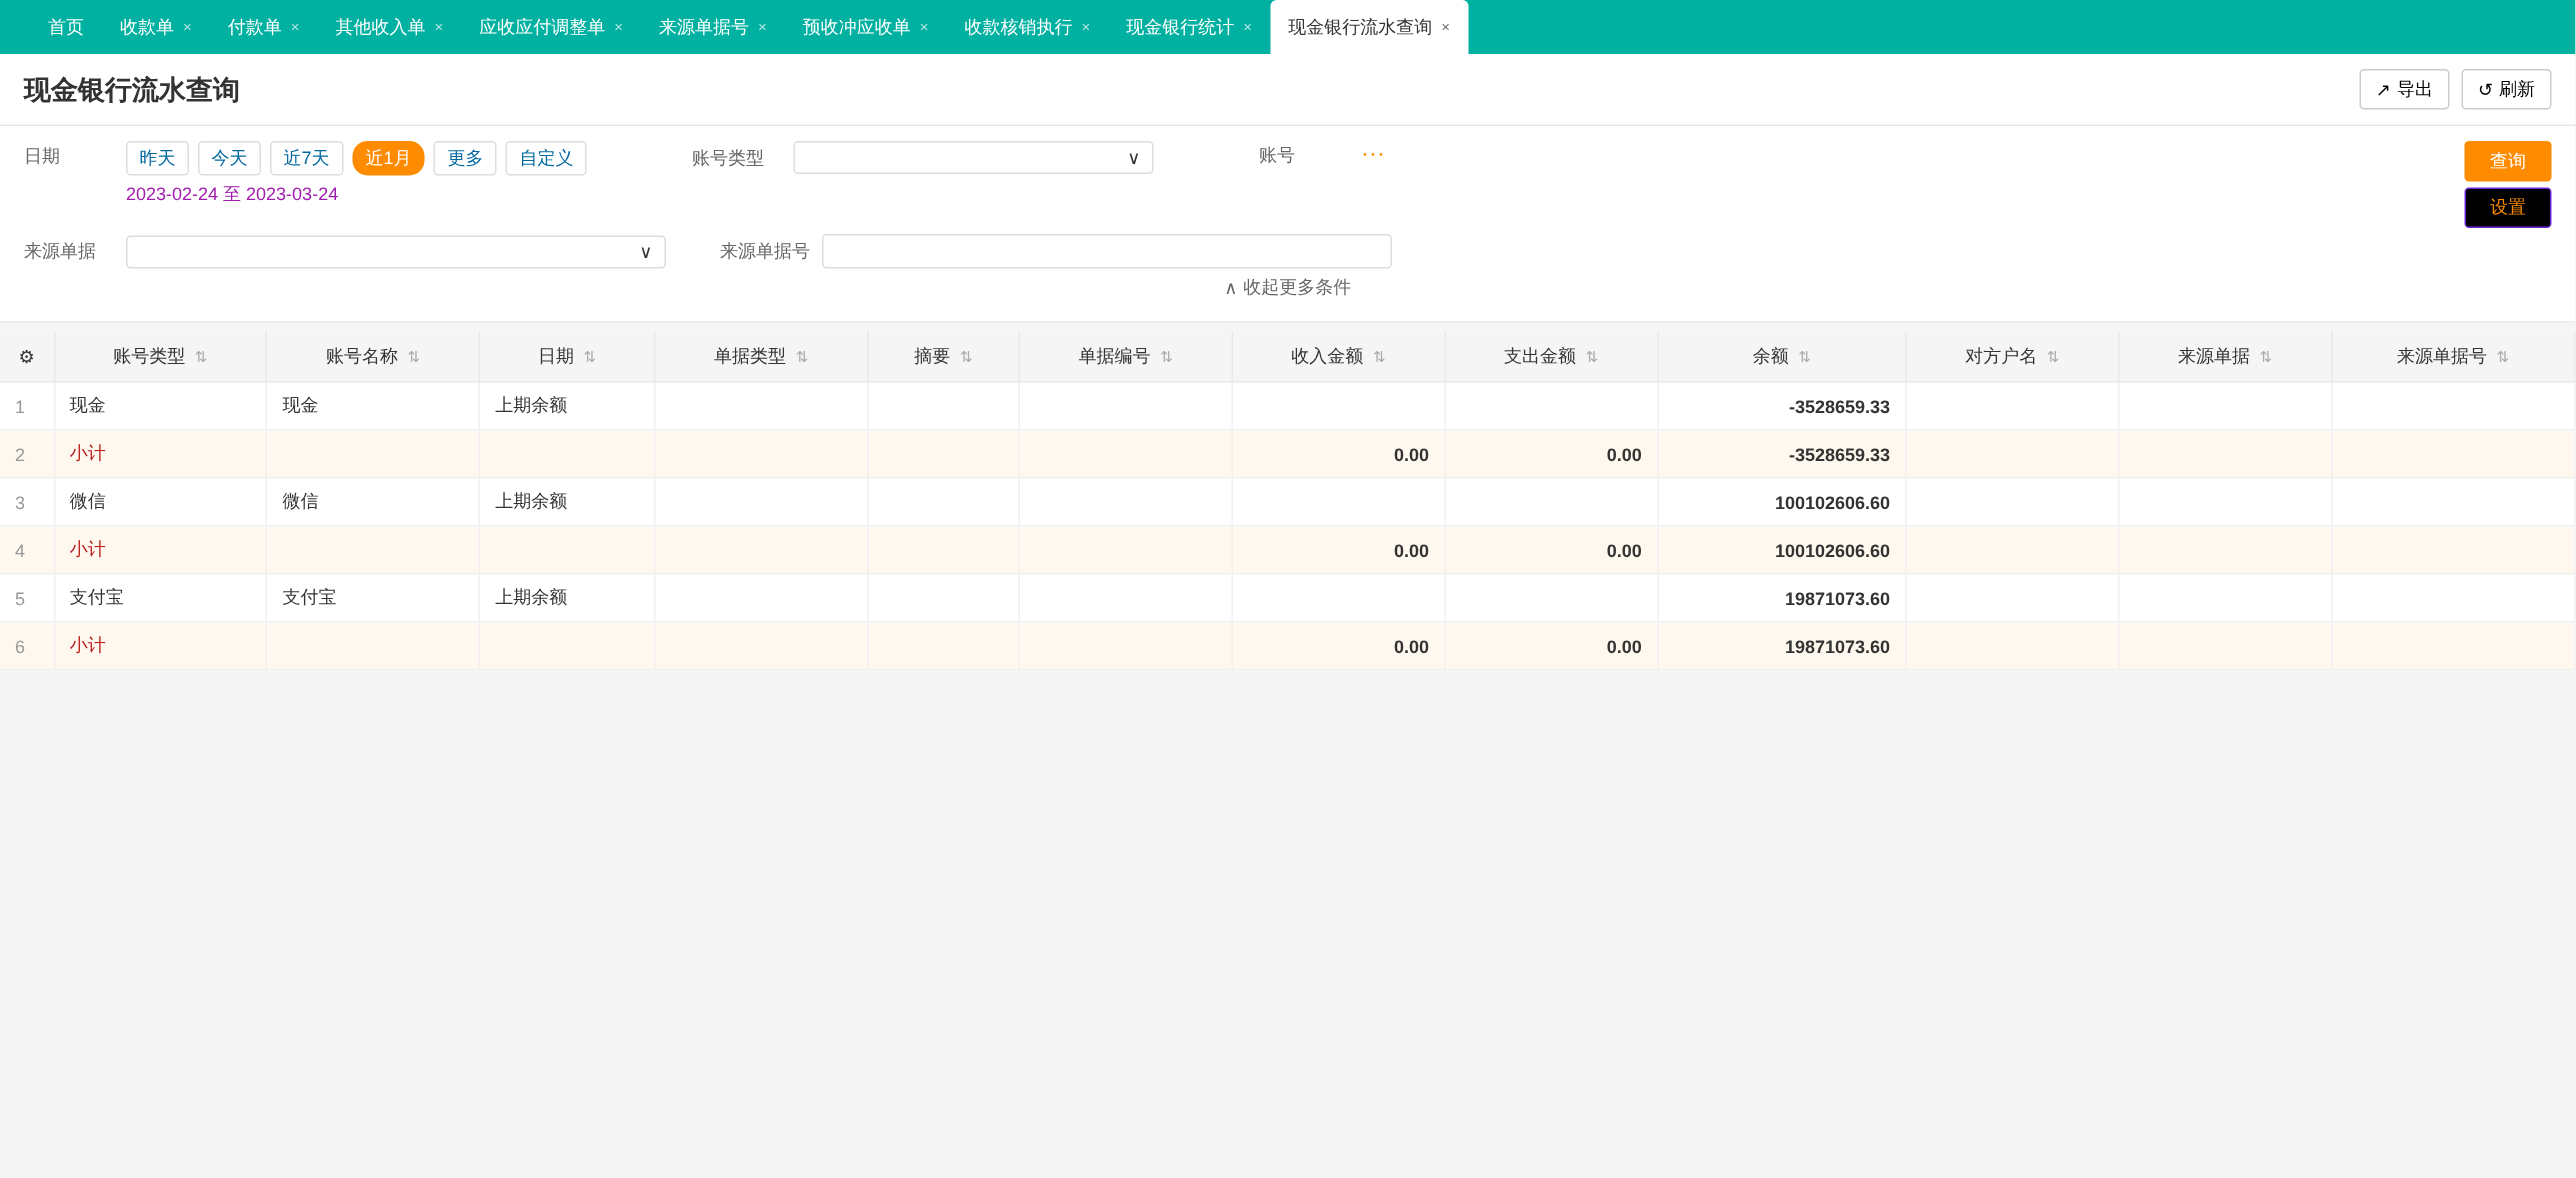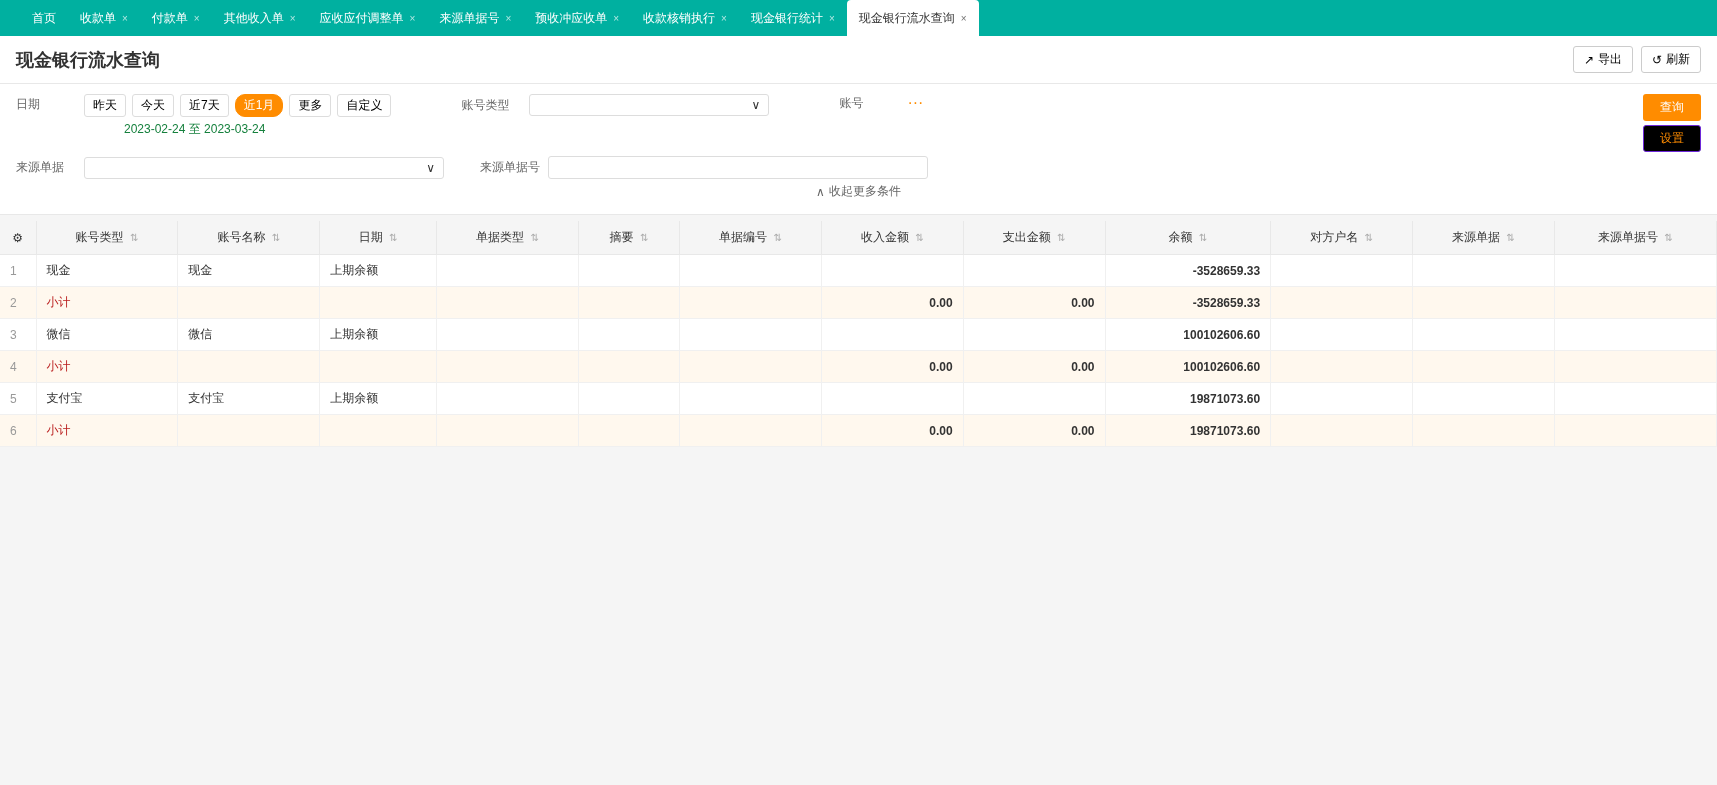--- a/index.html
+++ b/index.html
@@ -81,32 +81,31 @@
       align-items: center;
       gap: 6px;
     }
     .date-btn {
       padding: 2px 8px;
       border: 1px solid #ddd;
       background: #fff;
       border-radius: 3px;
       cursor: pointer;
       font-size: 12px;
-      color: #000000;
+      color: #0369a1;
     }
     .date-btn.active {
       background: #ff8c00;
       color: #fff;
       border-color: #ff8c00;
       border-radius: 10px;
     }
     .date-range {
-      color: #15803d;
-      font-size: 12px;
-      margin-left: 40px;
+      color: #a21caf;
+      font-size: 12px;
     }
     .filter-select {
       display: flex;
       align-items: center;
       border: 1px solid #ddd;
       border-radius: 3px;
       padding: 3px 8px;
       background: #fff;
       cursor: pointer;
       min-width: 200px;

